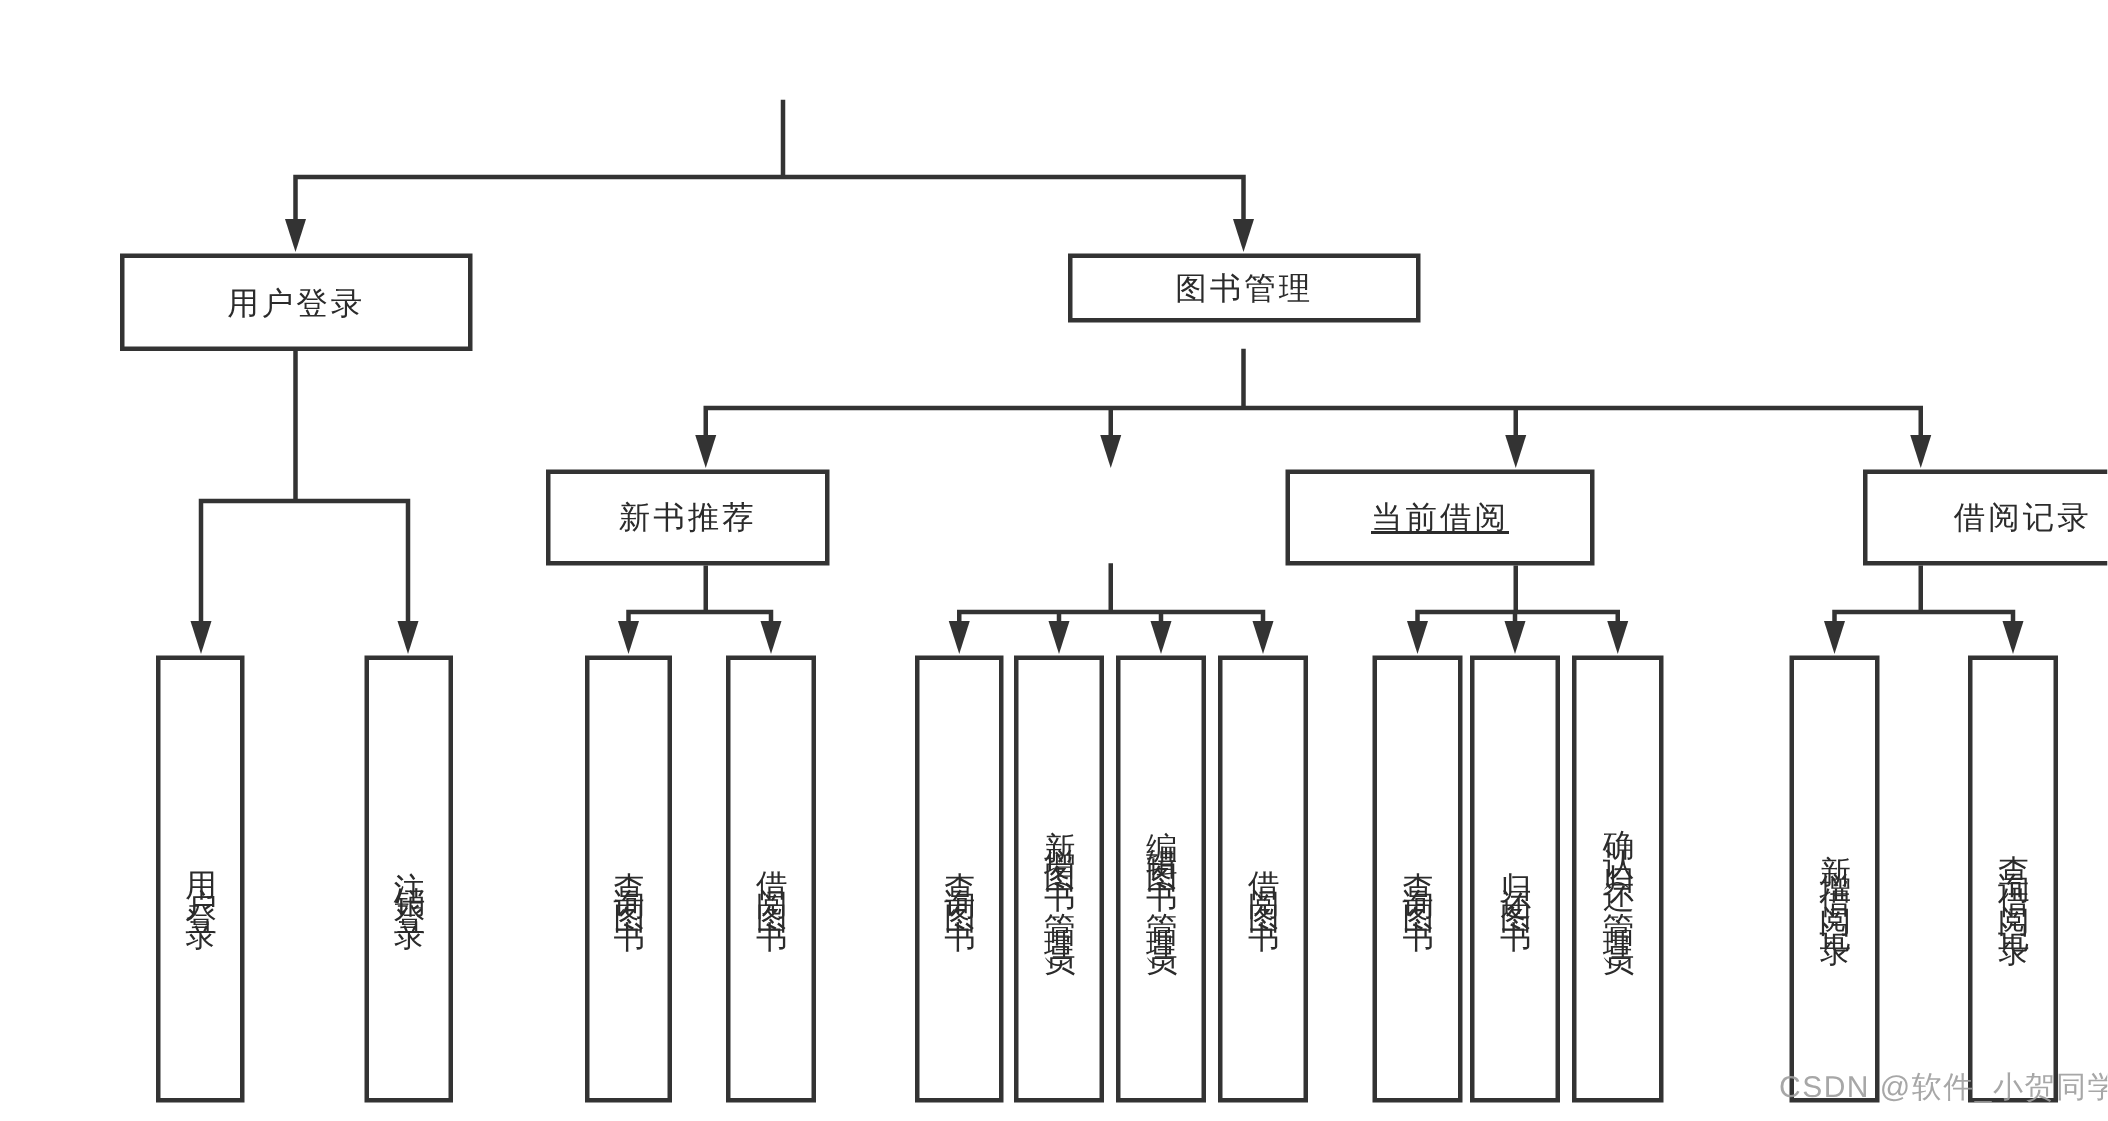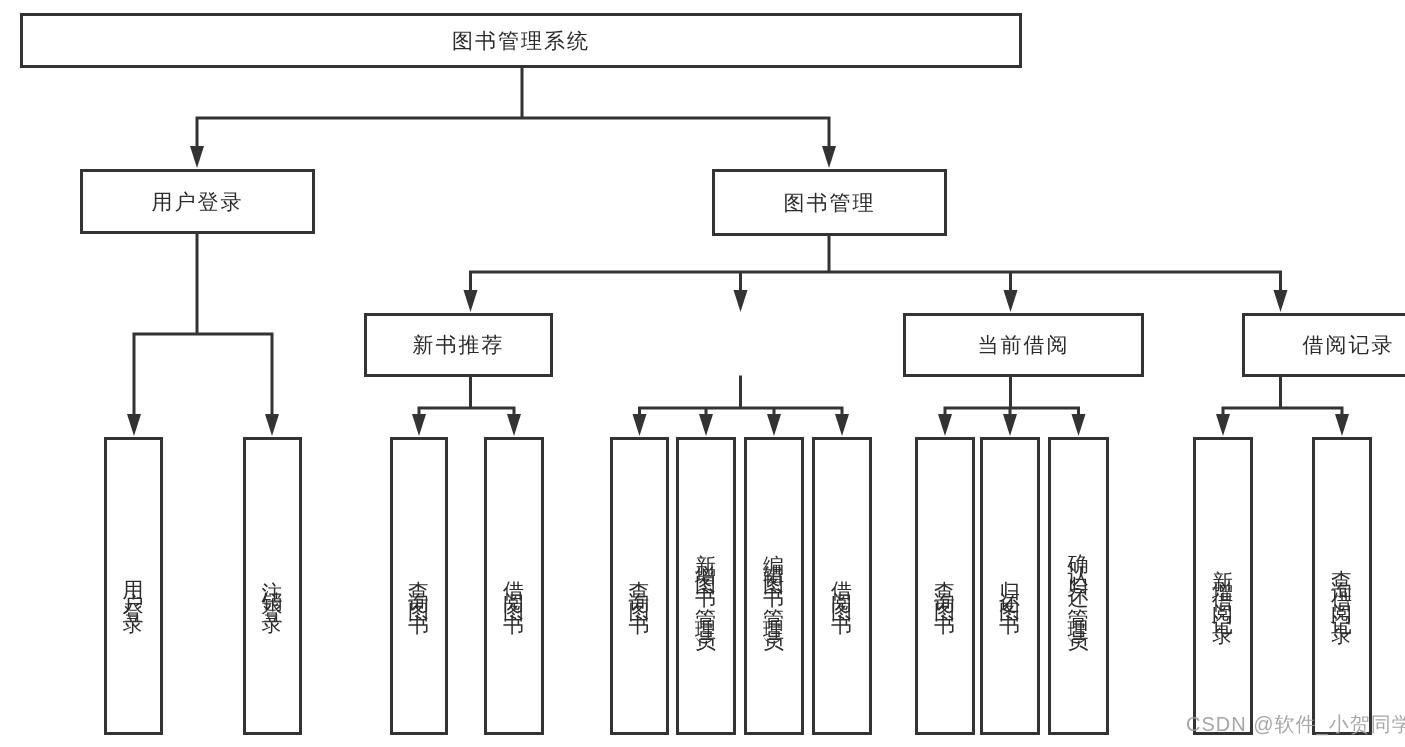--- a/index.html
+++ b/index.html
@@ -114,35 +114,32 @@
       <path d="M767 414 L781 414 L774 436 Z"></path>
       <path d="M835 414 L849 414 L842 436 Z"></path>
       <path d="M938 414 L952 414 L945 436 Z"></path>
       <path d="M1003 414 L1017 414 L1010 436 Z"></path>
       <path d="M1071.5 414 L1085.5 414 L1078.5 436 Z"></path>
       <path d="M1216 414 L1230 414 L1223 436 Z"></path>
       <path d="M1335 414 L1349 414 L1342 436 Z"></path>
     </g>
   </svg>
 
-  <div class="box hbox" style="left:20px; top:13px; width:1002px; height:55px;">
-    <span class="label">图书管理系统</span>
-  </div>
 
   <div class="box hbox" style="left:80px; top:169px; width:235px; height:65px;">
     <span class="label">用户登录</span>
   </div>
-  <div class="box hbox" style="left:712px; top:169px; width:235px; height:67px;">
+  <div class="box hbox" style="left:712px; top:169px; width:235px; height:46px;">
     <span class="label">图书管理</span>
   </div>
 
   <div class="box hbox" style="left:364px; top:313px; width:189px; height:64px;">
     <span class="label">新书推荐</span>
   </div>
-  <div class="box hbox" style="left:903px; top:313px; width:241px; height:64px;">
+  <div class="box hbox" style="left:857px; top:313px; width:206px; height:64px;text-decoration:underline;">
     <span class="label">当前借阅</span>
   </div>
   <div class="box hbox" style="left:1242px; top:313px; width:213px; height:64px;">
     <span class="label">借阅记录</span>
   </div>
 
   <div class="box vbox" style="left:104px; top:437px; width:59px; height:298px;">
     <span class="label">用户登录</span>
   </div>
   <div class="box vbox" style="left:243px; top:437px; width:59px; height:298px;">

